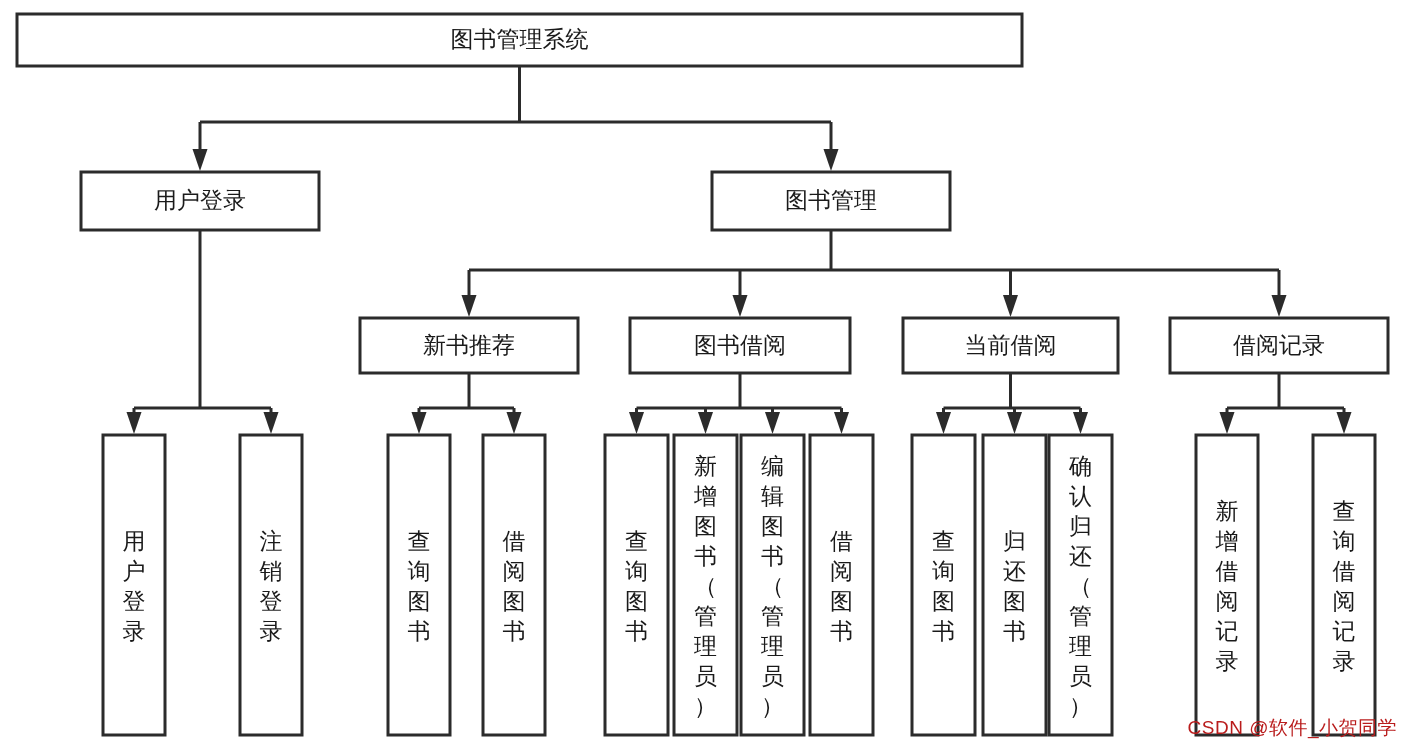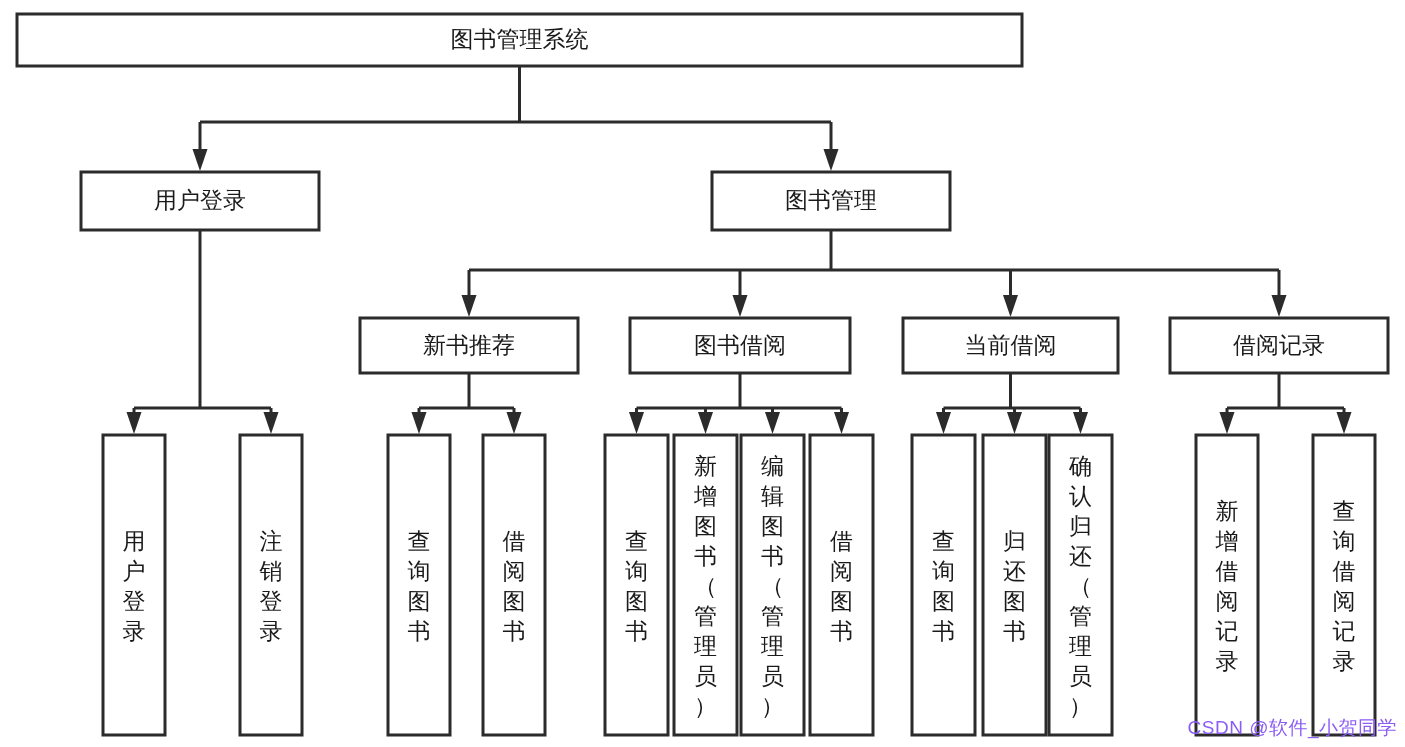--- a/index.html
+++ b/index.html
@@ -54,21 +54,21 @@
     font-size: 23px;
     fill: #1a1a1a;
     text-anchor: middle;
   }
   .watermark {
     position: absolute;
     right: 8px;
     bottom: 6px;
     font-family: "Liberation Sans", "DejaVu Sans", sans-serif;
     font-size: 19px;
-    color: #8b5cf6;
+    color: #b91c1c;
     letter-spacing: 0.5px;
     white-space: nowrap;
     pointer-events: none;
   }
 </style>
 </head>
 <body>
 
 <div id="diagram-root">
   <svg class="diagram" id="diagram-svg" viewBox="0 0 1405 747">

